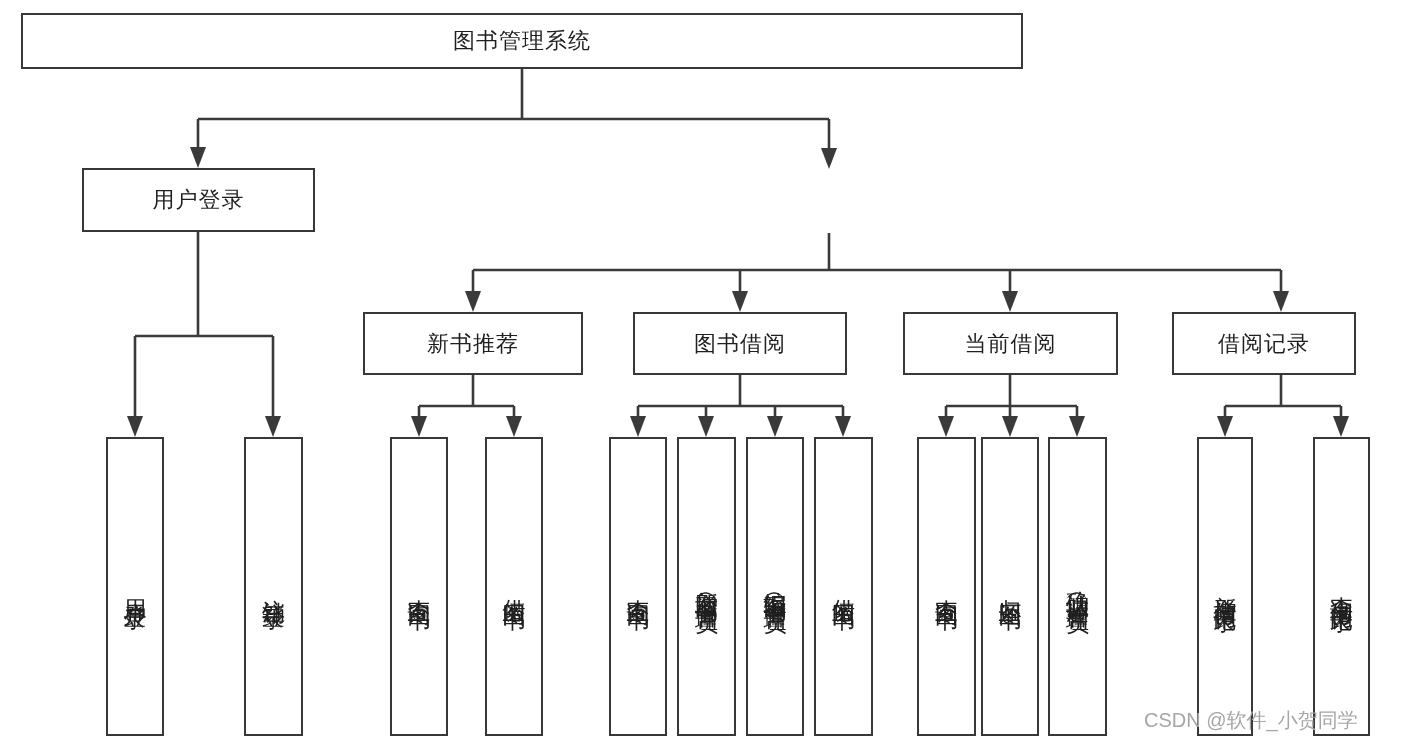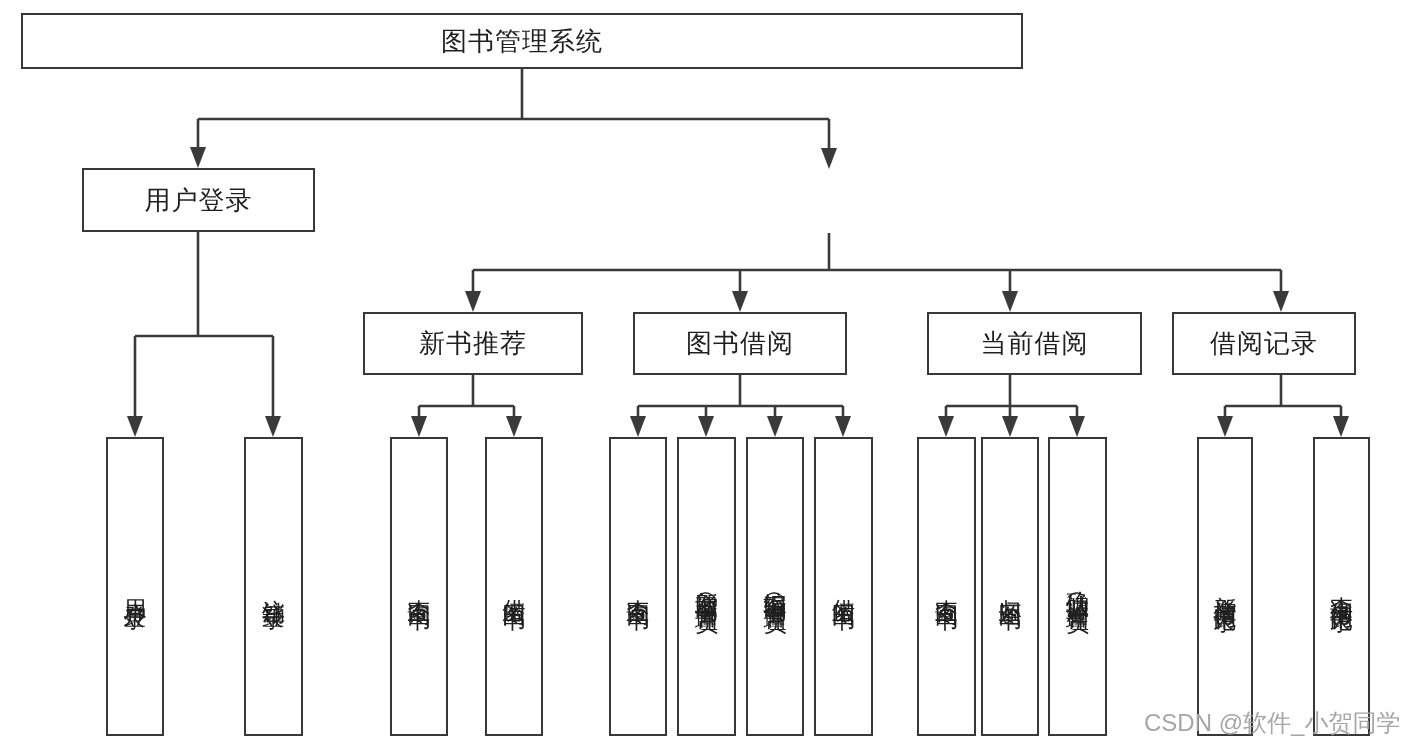--- a/index.html
+++ b/index.html
@@ -25,36 +25,36 @@
     position:absolute;
     z-index:2;
     background:var(--box-fill);
     border:2px solid var(--box-border);
     display:flex;
     align-items:center;
     justify-content:center;
     color:var(--text);
   }
   .node.h span{
-    font-size:26px;
+    font-size:22px;
     letter-spacing:1px;
     white-space:nowrap;
   }
   .node.v span{
     writing-mode:vertical-rl;
     text-orientation:mixed;
     font-size:23px;
     letter-spacing:3px;
     line-height:1;
   }
   .watermark{
     position:absolute;
     z-index:3;
     left:1144px;top:707px;
-    font-size:24px;
+    font-size:20px;
     color:var(--watermark);
     white-space:nowrap;
   }
 </style>
 </head>
 <body>
 
 <div class="stage">
 
   <svg class="connectors" width="1405" height="747" viewBox="0 0 1405 747">
@@ -100,21 +100,21 @@
   <div class="node h" style="left:82px;top:168px;width:233px;height:64px">
     <span>用户登录</span>
   </div>
 
   <div class="node h" style="left:633px;top:312px;width:214px;height:63px">
     <span>图书借阅</span>
   </div>
   <div class="node h" style="left:363px;top:312px;width:220px;height:63px">
     <span>新书推荐</span>
   </div>
-  <div class="node h" style="left:927px;top:312px;width:215px;height:63px">
+  <div class="node h" style="left:903px;top:312px;width:215px;height:63px">
     <span>当前借阅</span>
   </div>
   <div class="node h" style="left:1172px;top:312px;width:184px;height:63px">
     <span>借阅记录</span>
   </div>
 
   <div class="node v" style="left:106px;top:437px;width:58px;height:299px">
     <span>用户登录</span>
   </div>
   <div class="node v" style="left:244px;top:437px;width:59px;height:299px">

